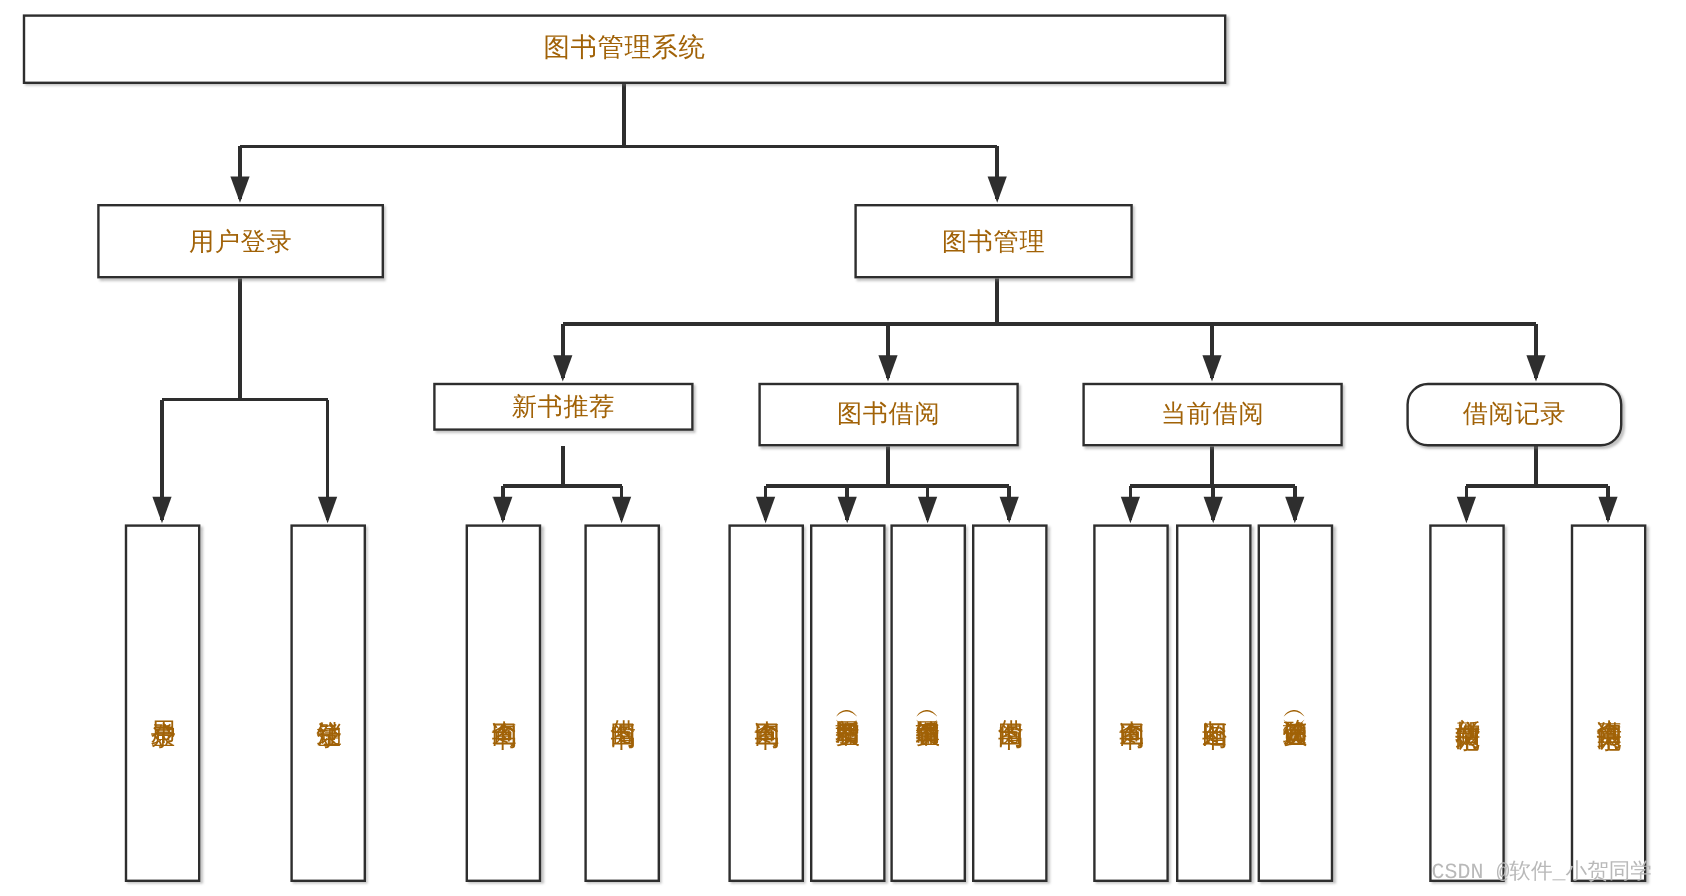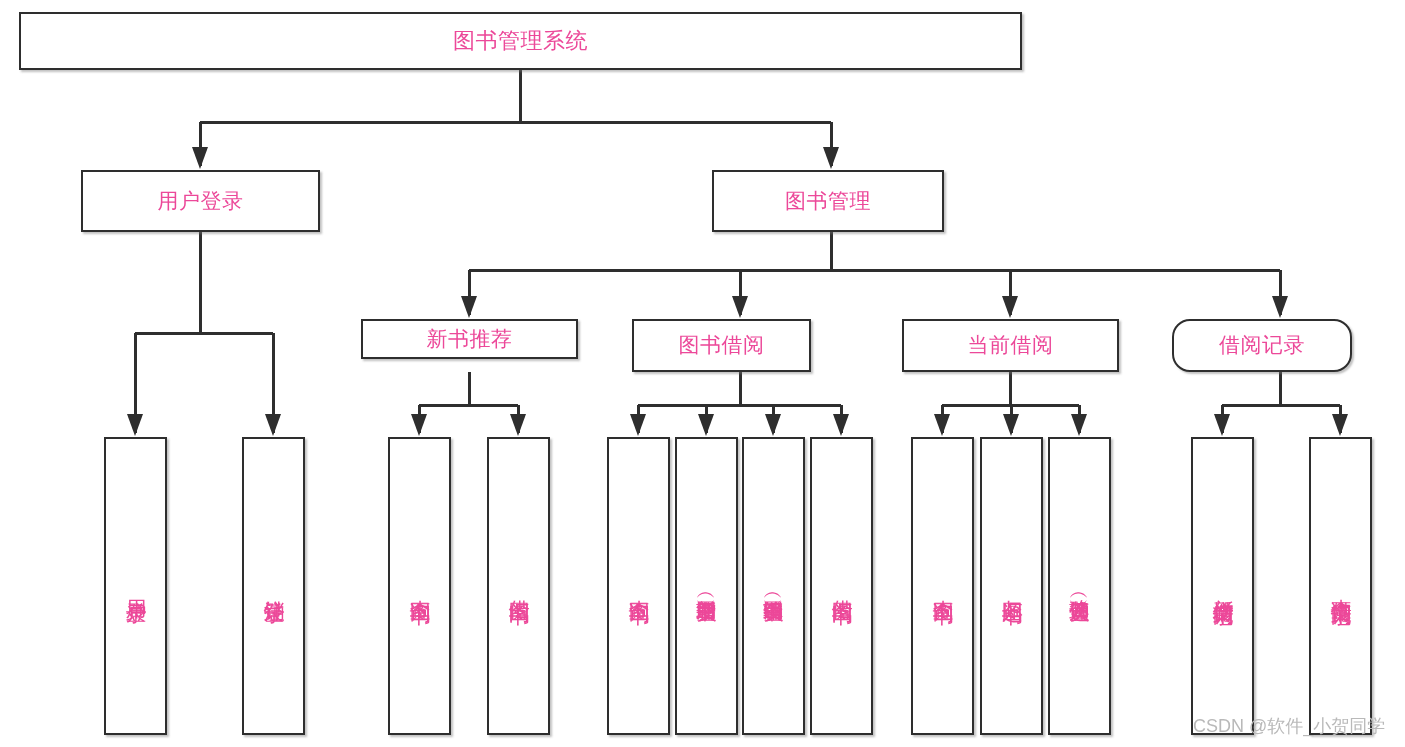--- a/index.html
+++ b/index.html
@@ -29,21 +29,21 @@
   }
   .node {
     position: absolute;
     box-sizing: border-box;
     background: #ffffff;
     border: 2px solid #2e2e2e;
     box-shadow: 2px 2px 2px rgba(120,120,120,0.45);
     display: flex;
     align-items: center;
     justify-content: center;
-    color: #ec4899;
+    color: #a16207;
   }
   .node .label {
     display: block;
     line-height: 1.18;
     letter-spacing: 0.5px;
     white-space: nowrap;
   }
   
   .node.horiz .label {
     font-size: 21px;
@@ -69,21 +69,21 @@
     letter-spacing: 0.5px;
     font-size: 20px;
   }
   .watermark {
     position: absolute;
     left: 1193px;
     top: 714px;
     font-size: 18px;
     color: #b9b9b9;
     white-space: nowrap;
-    font-family: Liberation Sans, sans-serif;
+    font-family: Liberation Mono, monospace;
   }
 </style>
 </head>
 <body>
 
 <div id="diagram">
   <svg id="edges" viewBox="0 0 1405 747">
       <line x1="520" y1="70" x2="520" y2="122" stroke="#2e2e2e" stroke-width="3" shape-rendering="crispEdges"></line>
       <line x1="200" y1="122" x2="831" y2="122" stroke="#2e2e2e" stroke-width="3" shape-rendering="crispEdges"></line>
       <line x1="200" y1="122" x2="200" y2="166" stroke="#2e2e2e" stroke-width="3" shape-rendering="crispEdges"></line>
@@ -143,21 +143,21 @@
       </div>
       <div class="node horiz" style="left: 81px; top: 170px; width: 239px; height: 62px;">
         <span class="label">用户登录</span>
       </div>
       <div class="node horiz" style="left: 712px; top: 170px; width: 232px; height: 62px;">
         <span class="label">图书管理</span>
       </div>
       <div class="node horiz" style="left: 361px; top: 319px; width: 217px; height: 40px;">
         <span class="label">新书推荐</span>
       </div>
-      <div class="node horiz" style="left: 632px; top: 319px; width: 179px; height: 53px;">
+      <div class="node horiz" style="left: 632px; top: 319px; width: 217px; height: 53px;">
         <span class="label">图书借阅</span>
       </div>
       <div class="node horiz" style="left: 902px; top: 319px; width: 217px; height: 53px; text-align: center;">
         <span class="label">当前借阅</span>
       </div>
       <div class="node horiz" style="left: 1172px; top: 319px; width: 180px; height: 53px; border-radius: 18px;">
         <span class="label">借阅记录</span>
       </div>
       <div class="node vert" style="left: 104px; top: 437px; width: 63px; height: 298px;">
         <span class="label">用户登录</span>

